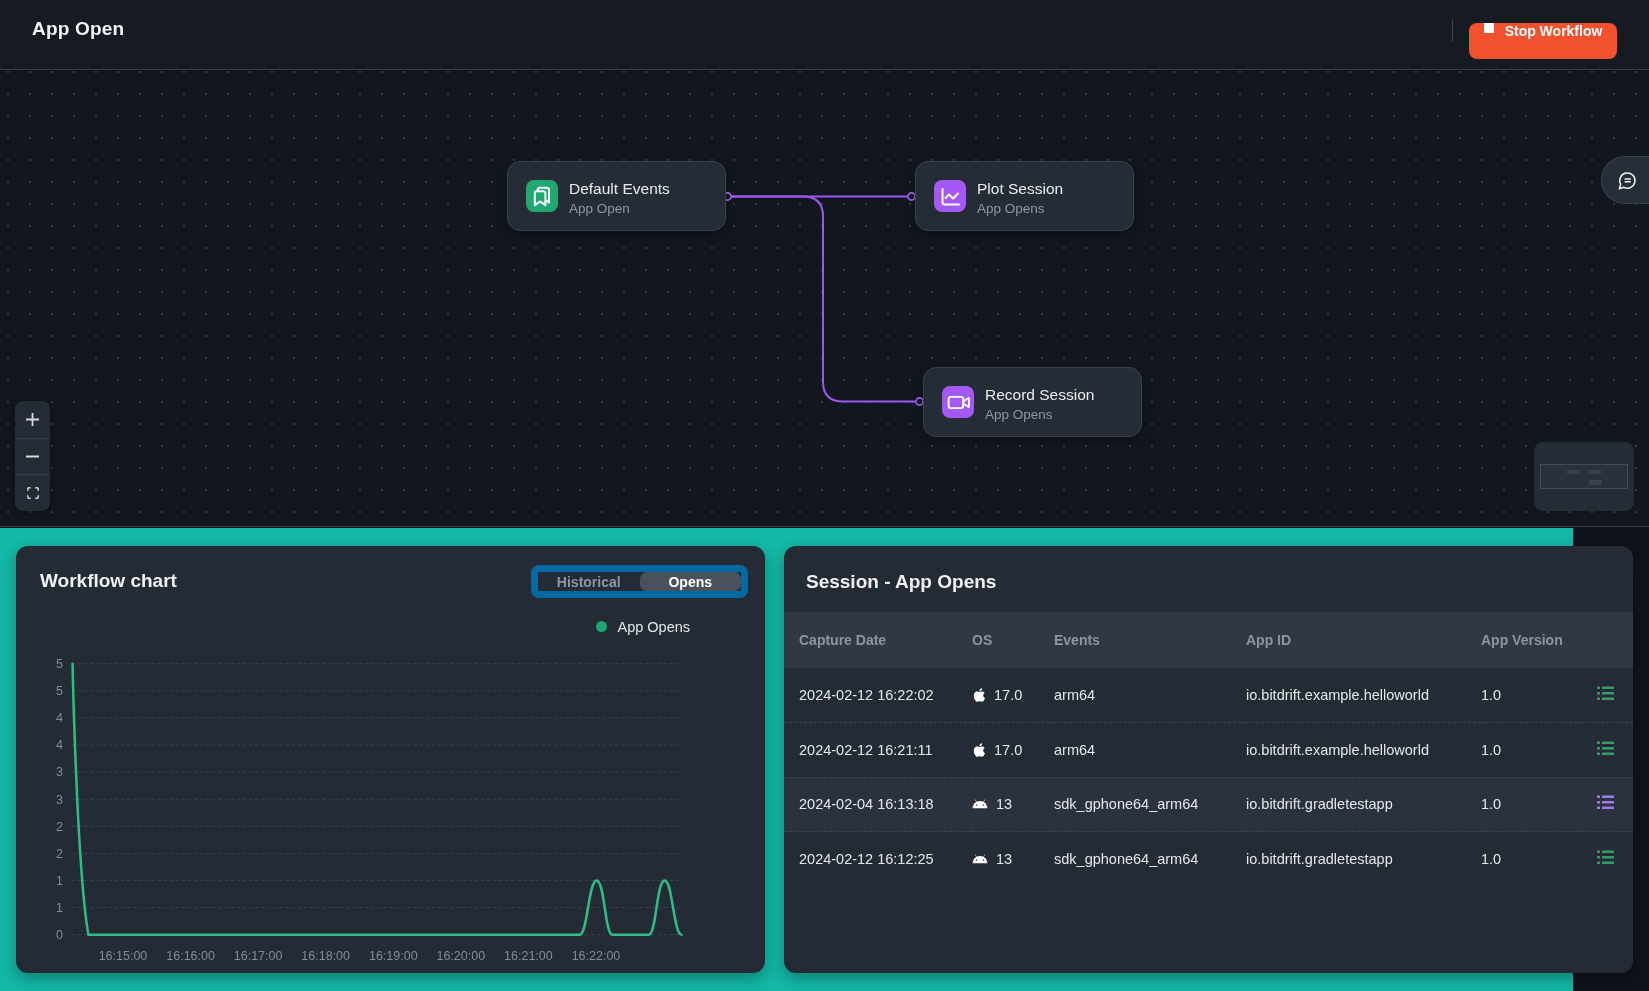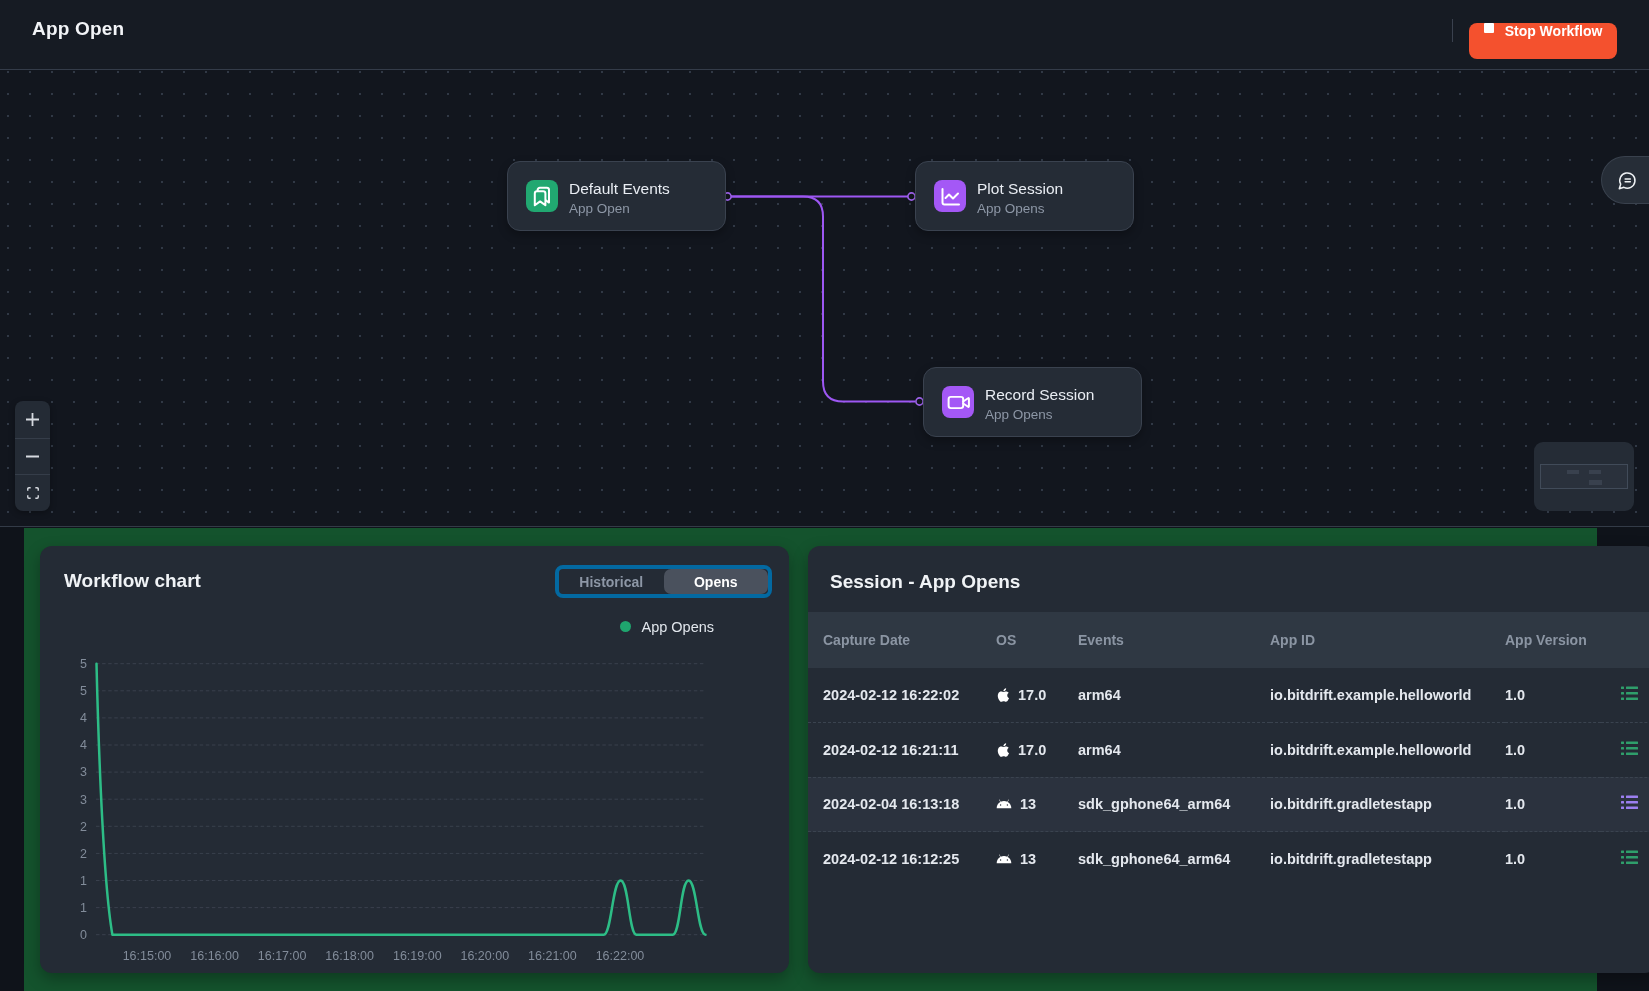--- a/index.html
+++ b/index.html
@@ -48,46 +48,46 @@
     border-radius:24px 0 0 24px; display:flex; align-items:center; }
   .chatpill svg { margin-left:15px; }
 
   .minimap { position:absolute; left:1534px; top:372px; width:100px; height:69px;
     background:#252c36; border-radius:9px; }
   .mm-view { position:absolute; left:6px; top:22px; width:88px; height:25px;
     background:#2a313c; border:1px solid #414b59; }
   .mm-n { position:absolute; background:#39414e; }
 
   .bottom { position:absolute; left:0; top:528px; width:1573px; height:463px;
-    background:#14532d;margin-left:24px; }
+    background:#14b8a6; }
   .panel { position:absolute; top:18px; height:427px; background:#242b35;
     border-radius:12px; box-shadow:0 6px 16px rgba(0,0,0,.3); }
   .panel.pleft { left:16px; width:749px; }
   .panel.pright { left:784px; width:849px; }
   .ptitle { position:absolute; font-size:19px; font-weight:bold; color:#f0f3f6; }
 
   .toggle { position:absolute; left:515px; top:19px; width:217px; height:33px;
-    border:4px solid #0369a1; border-radius:8px; display:flex; }
+    border:7px solid #0369a1; border-radius:8px; display:flex; }
   .toggle .seg { flex:1; display:flex; align-items:center; justify-content:center;
     font-size:14px; }
   .toggle .seg.hist { color:#8d97a6; font-weight:bold; }
   .toggle .seg.live { background:#4a515d; border-radius:7px; color:#fff;
     font-weight:bold; }
 
   .legend { position:absolute; left:580px; top:72.5px; display:flex;
     align-items:center; }
   .legend .dot { width:11px; height:11px; border-radius:50%; background:#1fa56e;
     margin-right:10.5px; }
   .legend .ltxt { font-size:14.5px; color:#e2e7ed; }
 
   table.sess { position:absolute; left:0; top:66px; width:849px;
     border-collapse:collapse; table-layout:fixed; }
   table.sess th { background:#2f3843; height:56px; text-align:left;
     font-size:14px; font-weight:bold; color:#8b95a3; }
-  table.sess td { height:54.6px; font-size:14.5px; color:#e4e8ee;font-weight:bold; }
+  table.sess td { height:54.6px; font-size:14.5px; color:#e4e8ee; }
   table.sess .c1 { width:188px; padding-left:15px; }
   table.sess .c2 { width:82px; }
   table.sess .c3 { width:192px; }
   table.sess .c4 { width:235px; }
   table.sess .c5 { width:96px; }
   table.sess .c6 { width:56px; text-align:center; }
   table.sess tr.r + tr.r td { border-top:1px dashed #3a434f; }
   table.sess tr.hl td { background:#2b323e; }
   .oscell { display:flex; align-items:center; }
   .oscell svg { margin-right:8px; }

